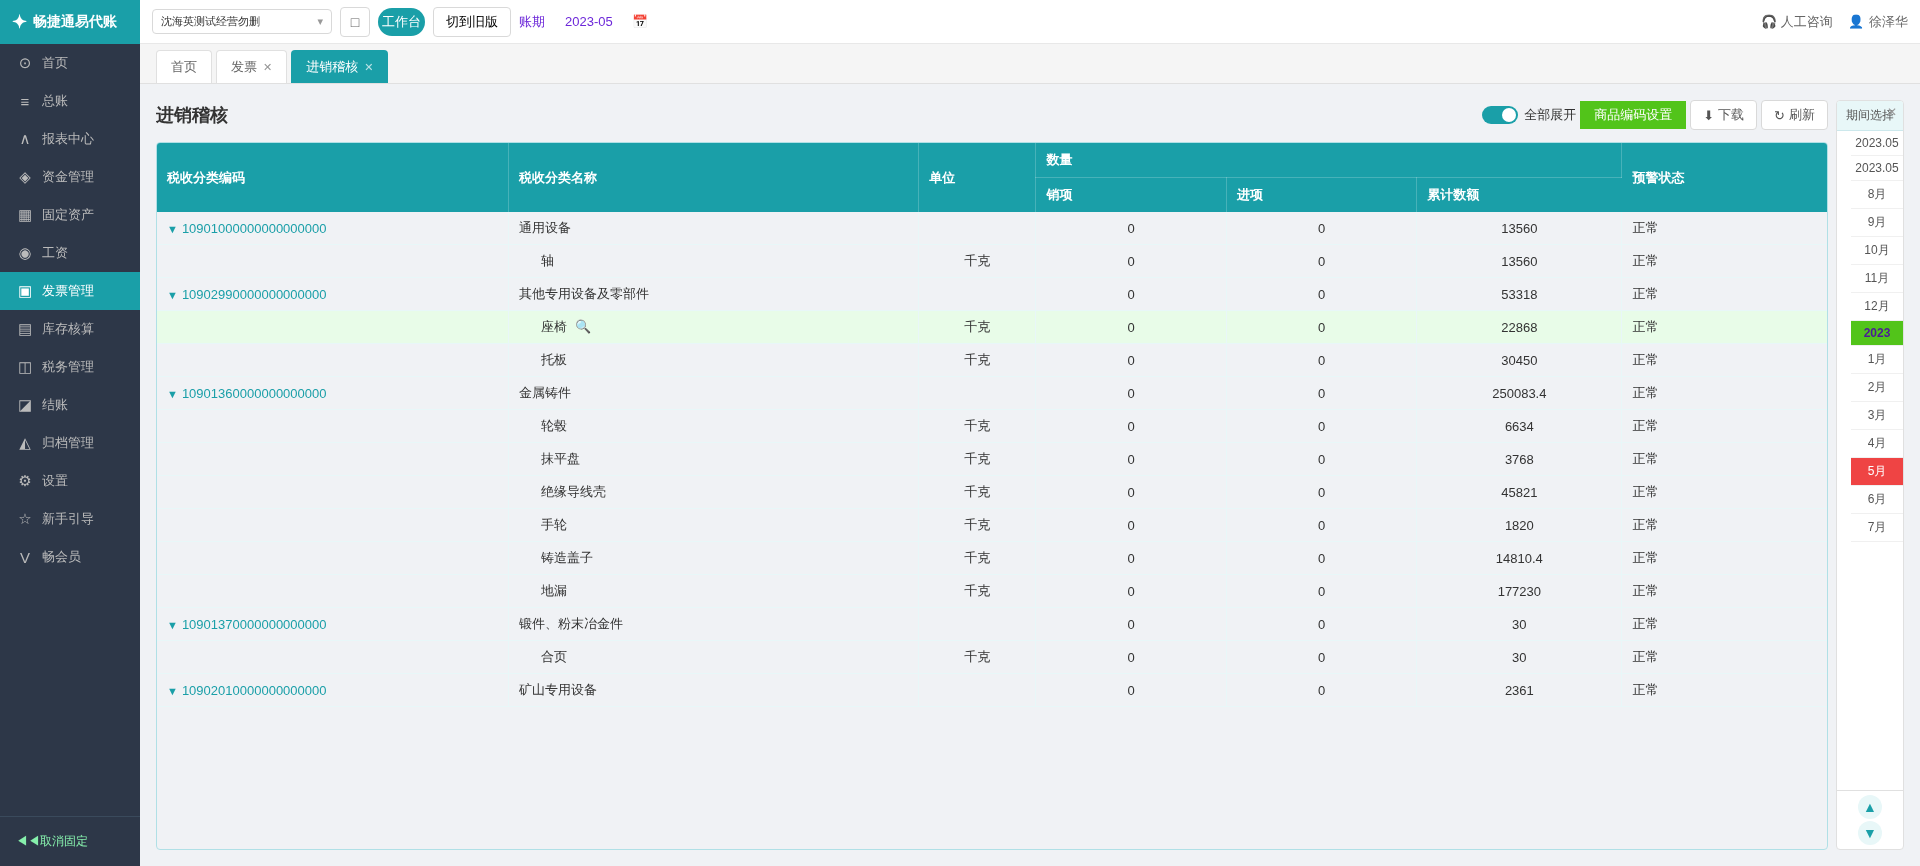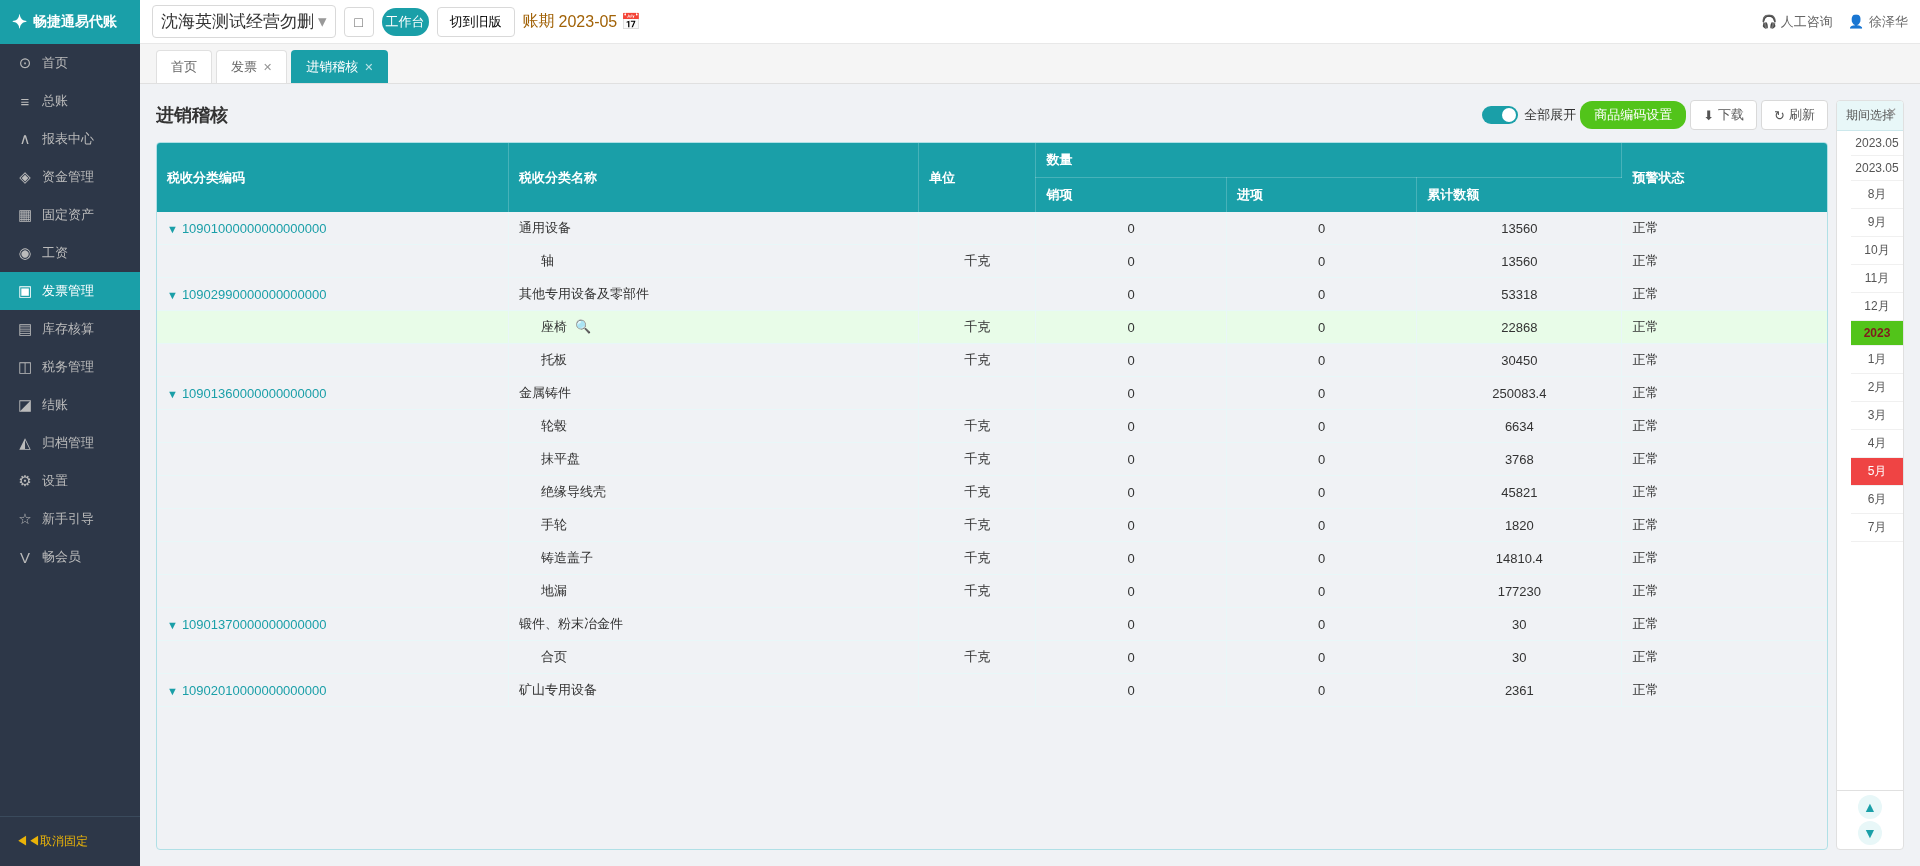--- a/index.html
+++ b/index.html
@@ -42,21 +42,21 @@
     .sidebar-bottom {
       margin-top: auto;
       border-top: 1px solid #3a4a5c;
       padding: 8px 0;
     }
     .sidebar-pin {
       display: flex;
       align-items: center;
       gap: 6px;
       padding: 8px 16px;
-      color: #eab308;
+      color: #86efac;
       font-size: 12px;
       cursor: pointer;
     }
 
     
     .main {
       flex: 1;
       display: flex;
       flex-direction: column;
       overflow: hidden;
@@ -69,26 +69,26 @@
       border-bottom: 1px solid #e8e8e8;
       display: flex;
       align-items: center;
       padding: 0 12px;
       gap: 8px;
       flex-shrink: 0;
     }
     .company-selector {
       display: flex;
       align-items: center;
-      gap: 4px;
+      gap: 16px;
       border: 1px solid #d9d9d9;
       border-radius: 4px;
       padding: 4px 8px;
       cursor: pointer;
-      font-size: 17px;
+      font-size: 11px;
       color: #333;
       min-width: 180px;
       background: #fff;
     }
     .company-selector .arrow { color: #999; margin-left: auto; }
     .topbar-icon-btn {
       width: 30px; height: 30px;
       border: 1px solid #d9d9d9;
       border-radius: 4px;
       display: flex; align-items: center; justify-content: center;
@@ -109,25 +109,25 @@
     .btn-outline {
       background: #fff;
       color: #000000;
       border: 1px solid #d9d9d9;
       border-radius: 4px;
       padding: 5px 12px;
       cursor: pointer;
       font-size: 13px;
     }
     .period-label {
-      color: #a16207;
-      font-size: 16px;
-      display: flex;
-      align-items: center;
-      gap: 4px;
+      color: #6d28d9;
+      font-size: 13px;
+      display: flex;
+      align-items: center;
+      gap: 20px;
     }
     .topbar-right {
       margin-left: auto;
       display: flex;
       align-items: center;
       gap: 16px;
       color: #666;
       font-size: 13px;
     }
     .topbar-right .user { display: flex; align-items: center; gap: 4px; }
@@ -210,21 +210,21 @@
       position: absolute;
       right: 2px; top: 2px;
       width: 14px; height: 14px;
       background: #fff;
       border-radius: 50%;
     }
     .btn-green {
       background: #52c41a;
       color: #fff;
       border: none;
-      border-radius: 12px;
+      border-radius: 0;
       padding: 5px 14px;
       cursor: pointer;
       font-size: 13px;
     }
     .btn-action {
       background: #fff;
       color: #555;
       border: 1px solid #d9d9d9;
       border-radius: 4px;
       padding: 5px 12px;
@@ -312,21 +312,21 @@
       color: #555;
       cursor: pointer;
       border-bottom: 1px solid #f0f0f0;
     }
     .period-item.active {
       background: #ef4444;
       color: #fff;
     }
     .period-item.year-label {
       background: #52c41a;
-      color: #7f1d1d;
+      color: #4c1d95;
       font-weight: bold;
     }
     .period-nav {
       display: flex;
       flex-direction: column;
       align-items: center;
       gap: 2px;
       padding: 4px;
       border-top: 1px solid #e0e0e0;
     }

